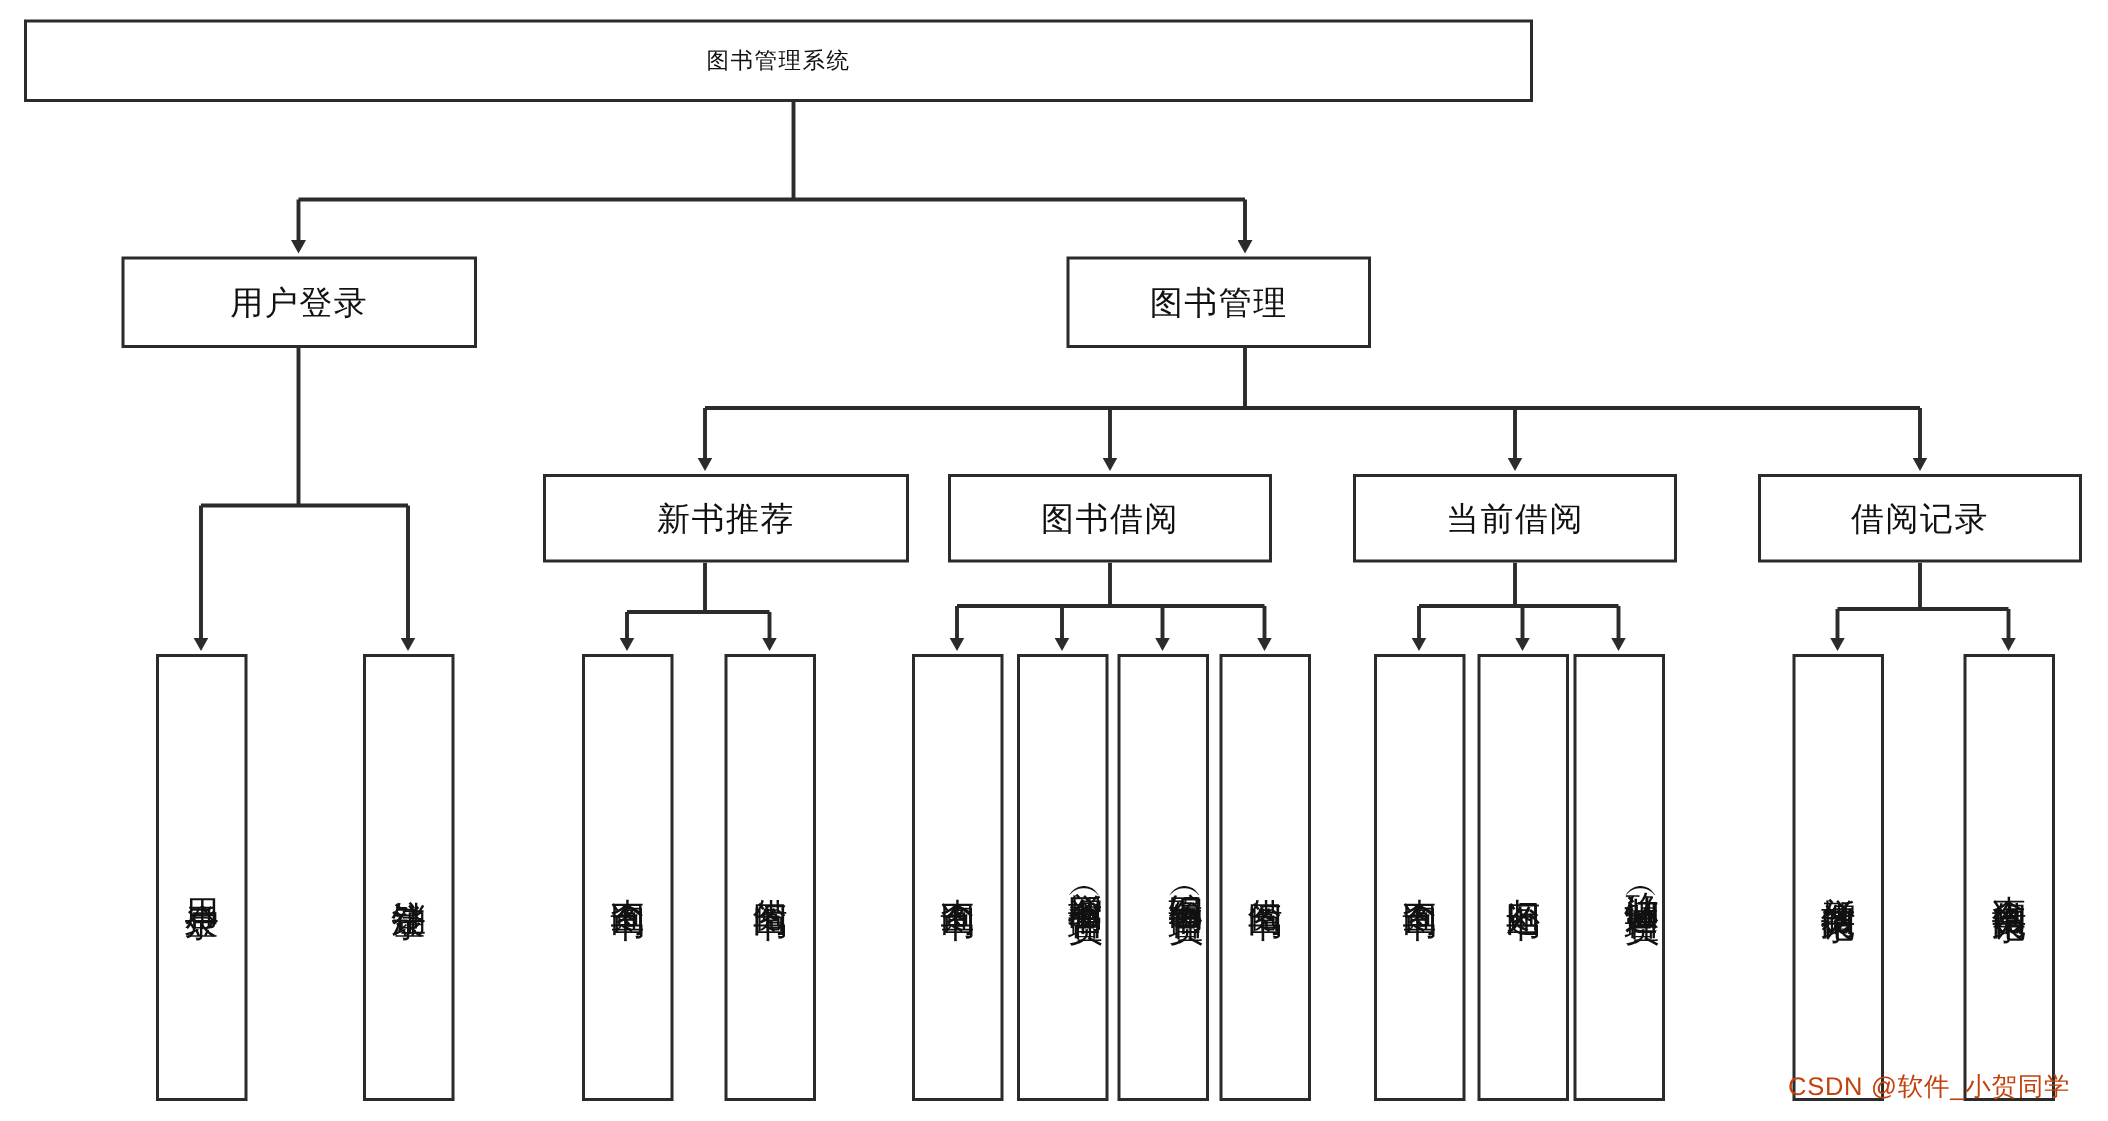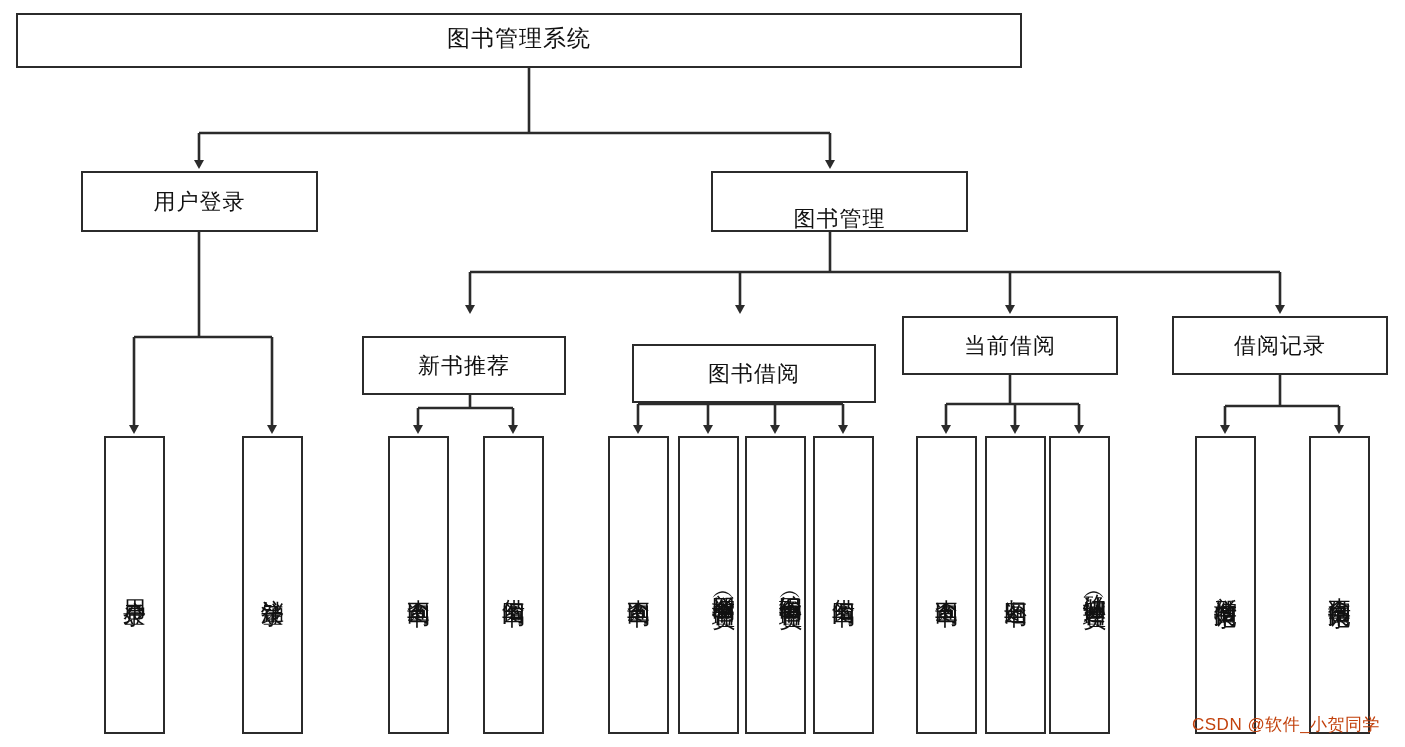--- a/index.html
+++ b/index.html
@@ -35,22 +35,21 @@
     align-items: center;
     justify-content: center;
     color: #111111;
   }
   .node-h {
     font-size: 22px;
     letter-spacing: 1px;
     line-height: 1;
   }
   .node-root {
-    font-size: 23px;
-    font-family: Liberation Mono, monospace;
+    font-size: 15px;
   }
   .node-v {
     writing-mode: vertical-rl;
     text-orientation: upright;
     font-size: 23px;
     line-height: 1.18;
     letter-spacing: 2px;
     padding: 4px 0;
     white-space: nowrap;
   }
@@ -123,28 +122,28 @@
     </g>
   </svg>
 
   <div class="node node-h node-root" style="left:16px; top:13px; width:1006px; height:55px;">
     <span>图书管理系统</span>
   </div>
 
   <div class="node node-h" style="left:81px; top:171px; width:237px; height:61px;">
     <span>用户登录</span>
   </div>
-  <div class="node node-h" style="left:711px; top:171px; width:257px; height:61px;align-items:flex-end;">
+  <div class="node node-h" style="left:711px; top:171px; width:203px; height:61px;">
     <span>图书管理</span>
   </div>
 
-  <div class="node node-h" style="left:362px; top:316px; width:204px; height:59px;margin-top:20px;">
+  <div class="node node-h" style="left:362px; top:316px; width:244px; height:59px;">
     <span>新书推荐</span>
   </div>
-  <div class="node node-h" style="left:632px; top:316px; width:244px; height:59px;margin-top:28px;">
+  <div class="node node-h" style="left:632px; top:316px; width:216px; height:59px;">
     <span>图书借阅</span>
   </div>
   <div class="node node-h" style="left:902px; top:316px; width:216px; height:59px;align-items:center;">
     <span>当前借阅</span>
   </div>
   <div class="node node-h" style="left:1172px; top:316px; width:216px; height:59px;text-align:right;">
     <span>借阅记录</span>
   </div>
 
   <div class="node node-v" style="left:104px; top:436px; width:61px; height:298px;">

